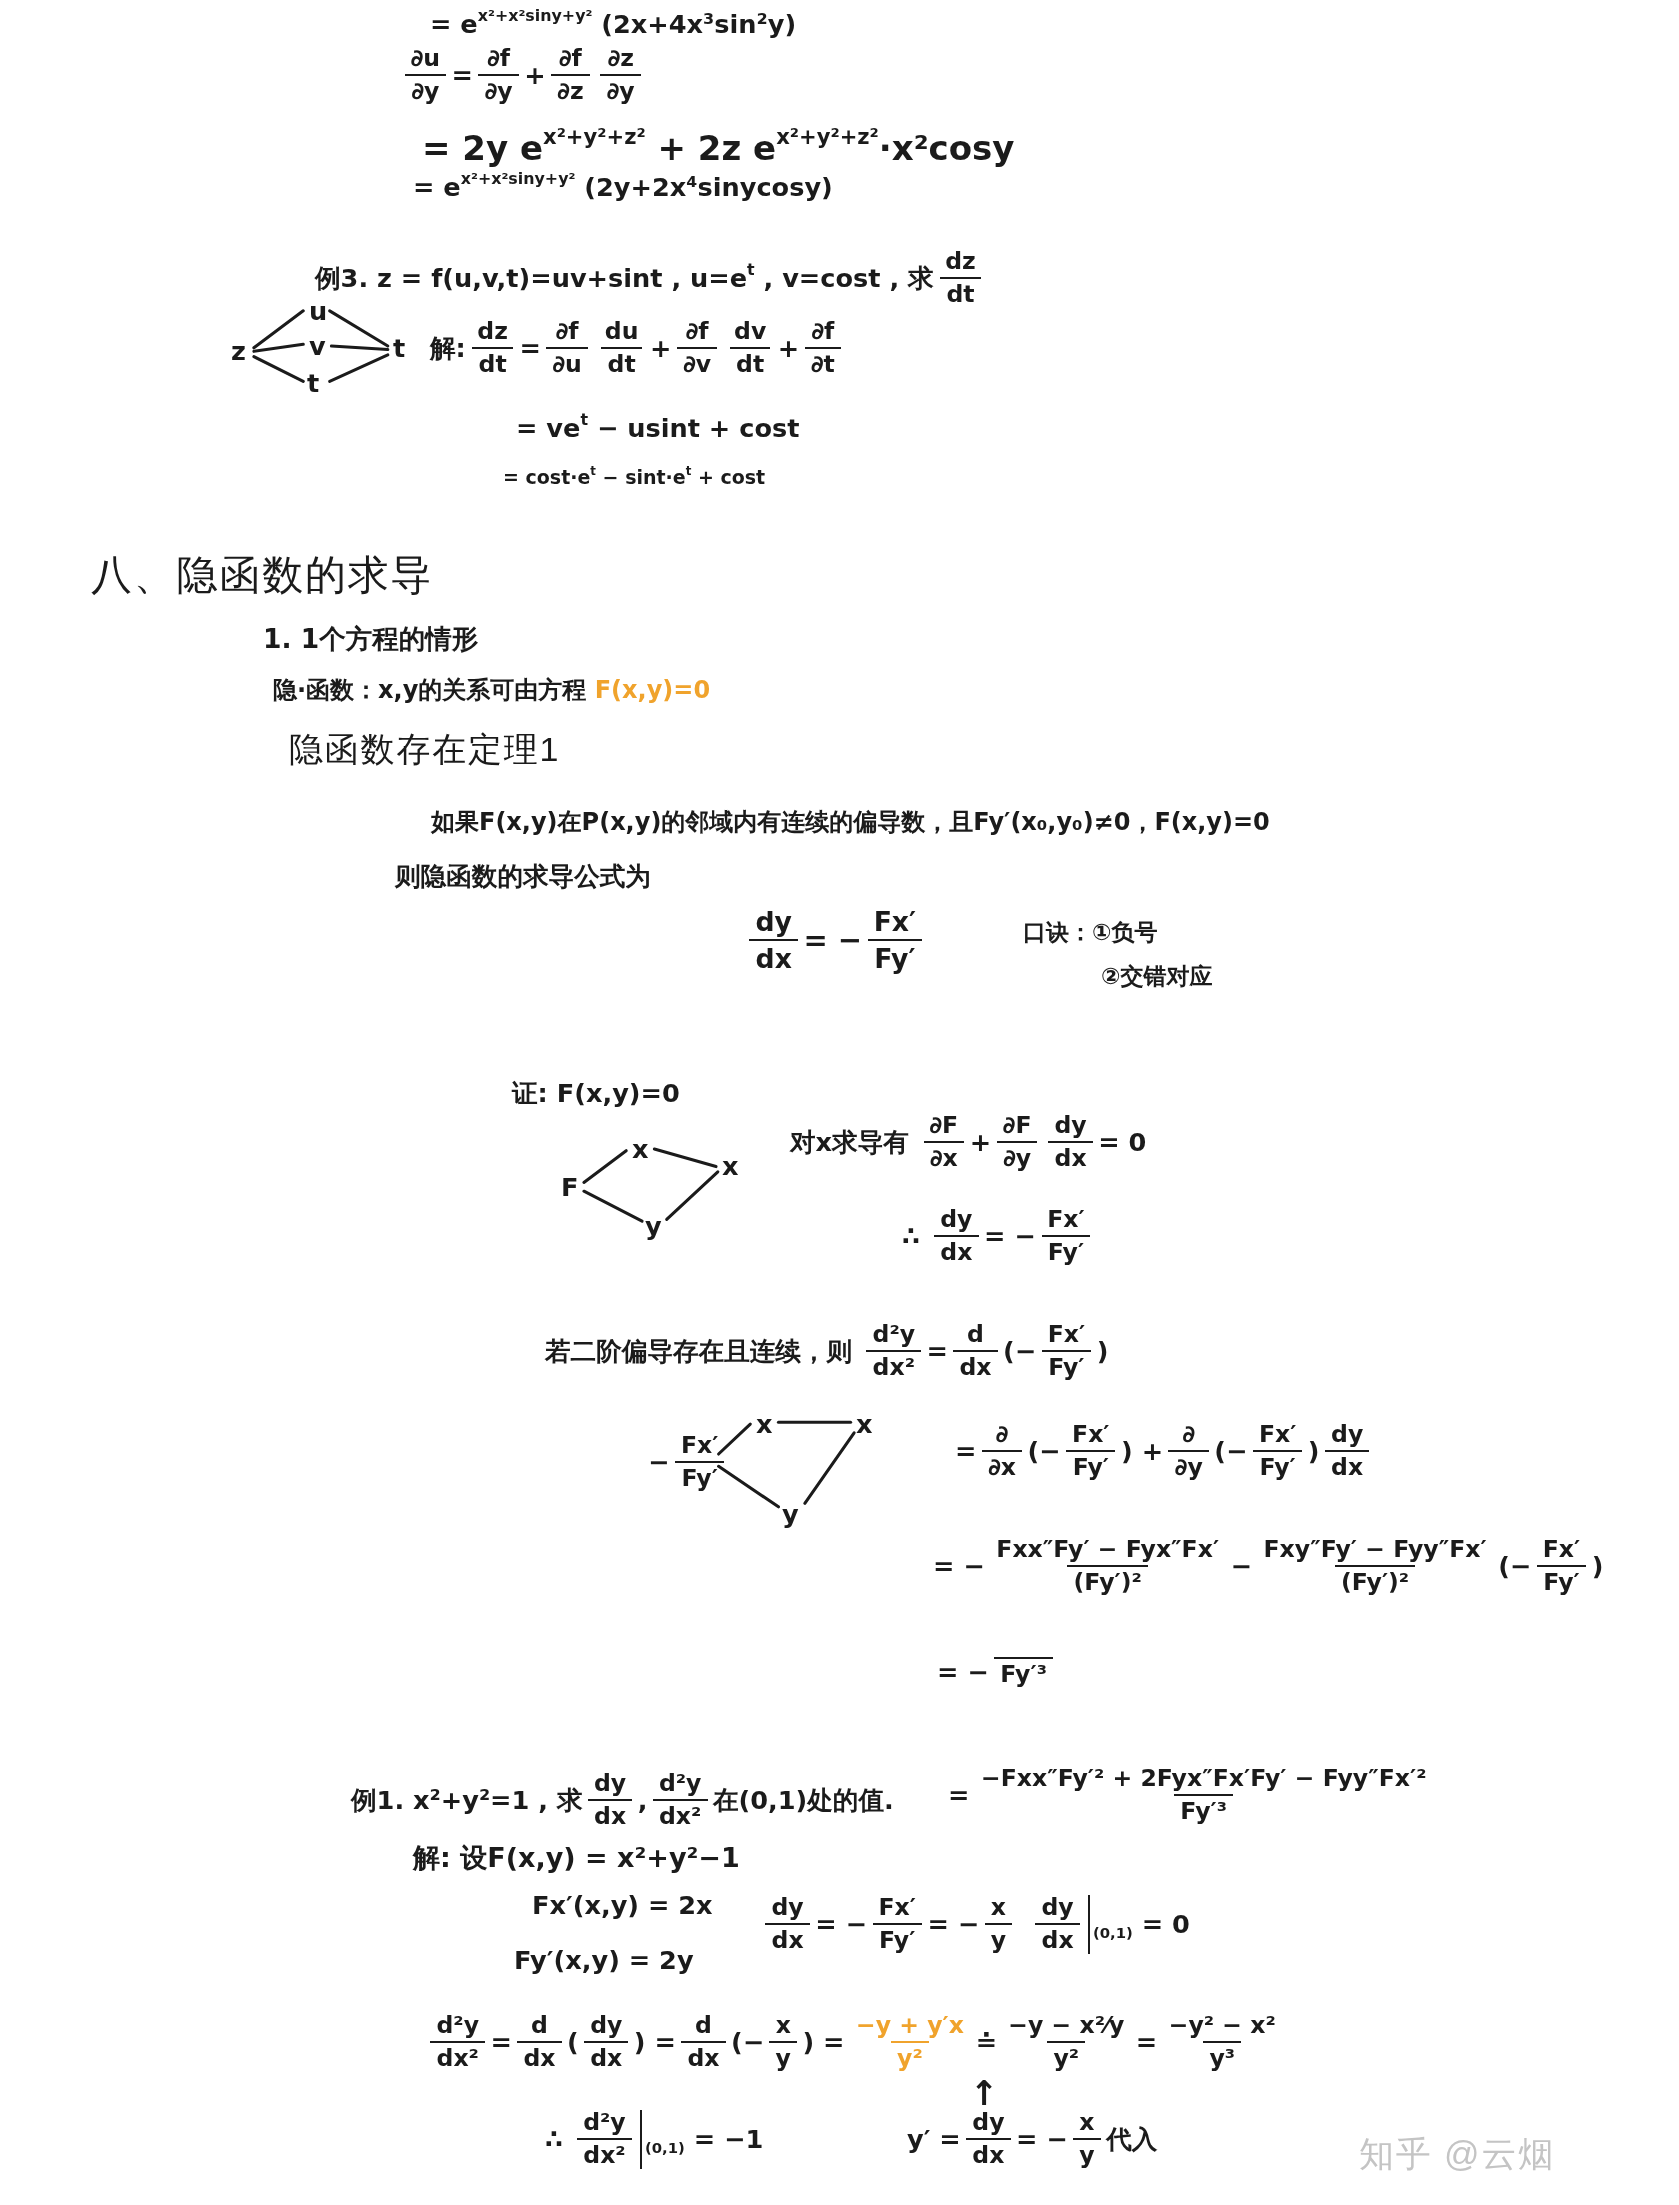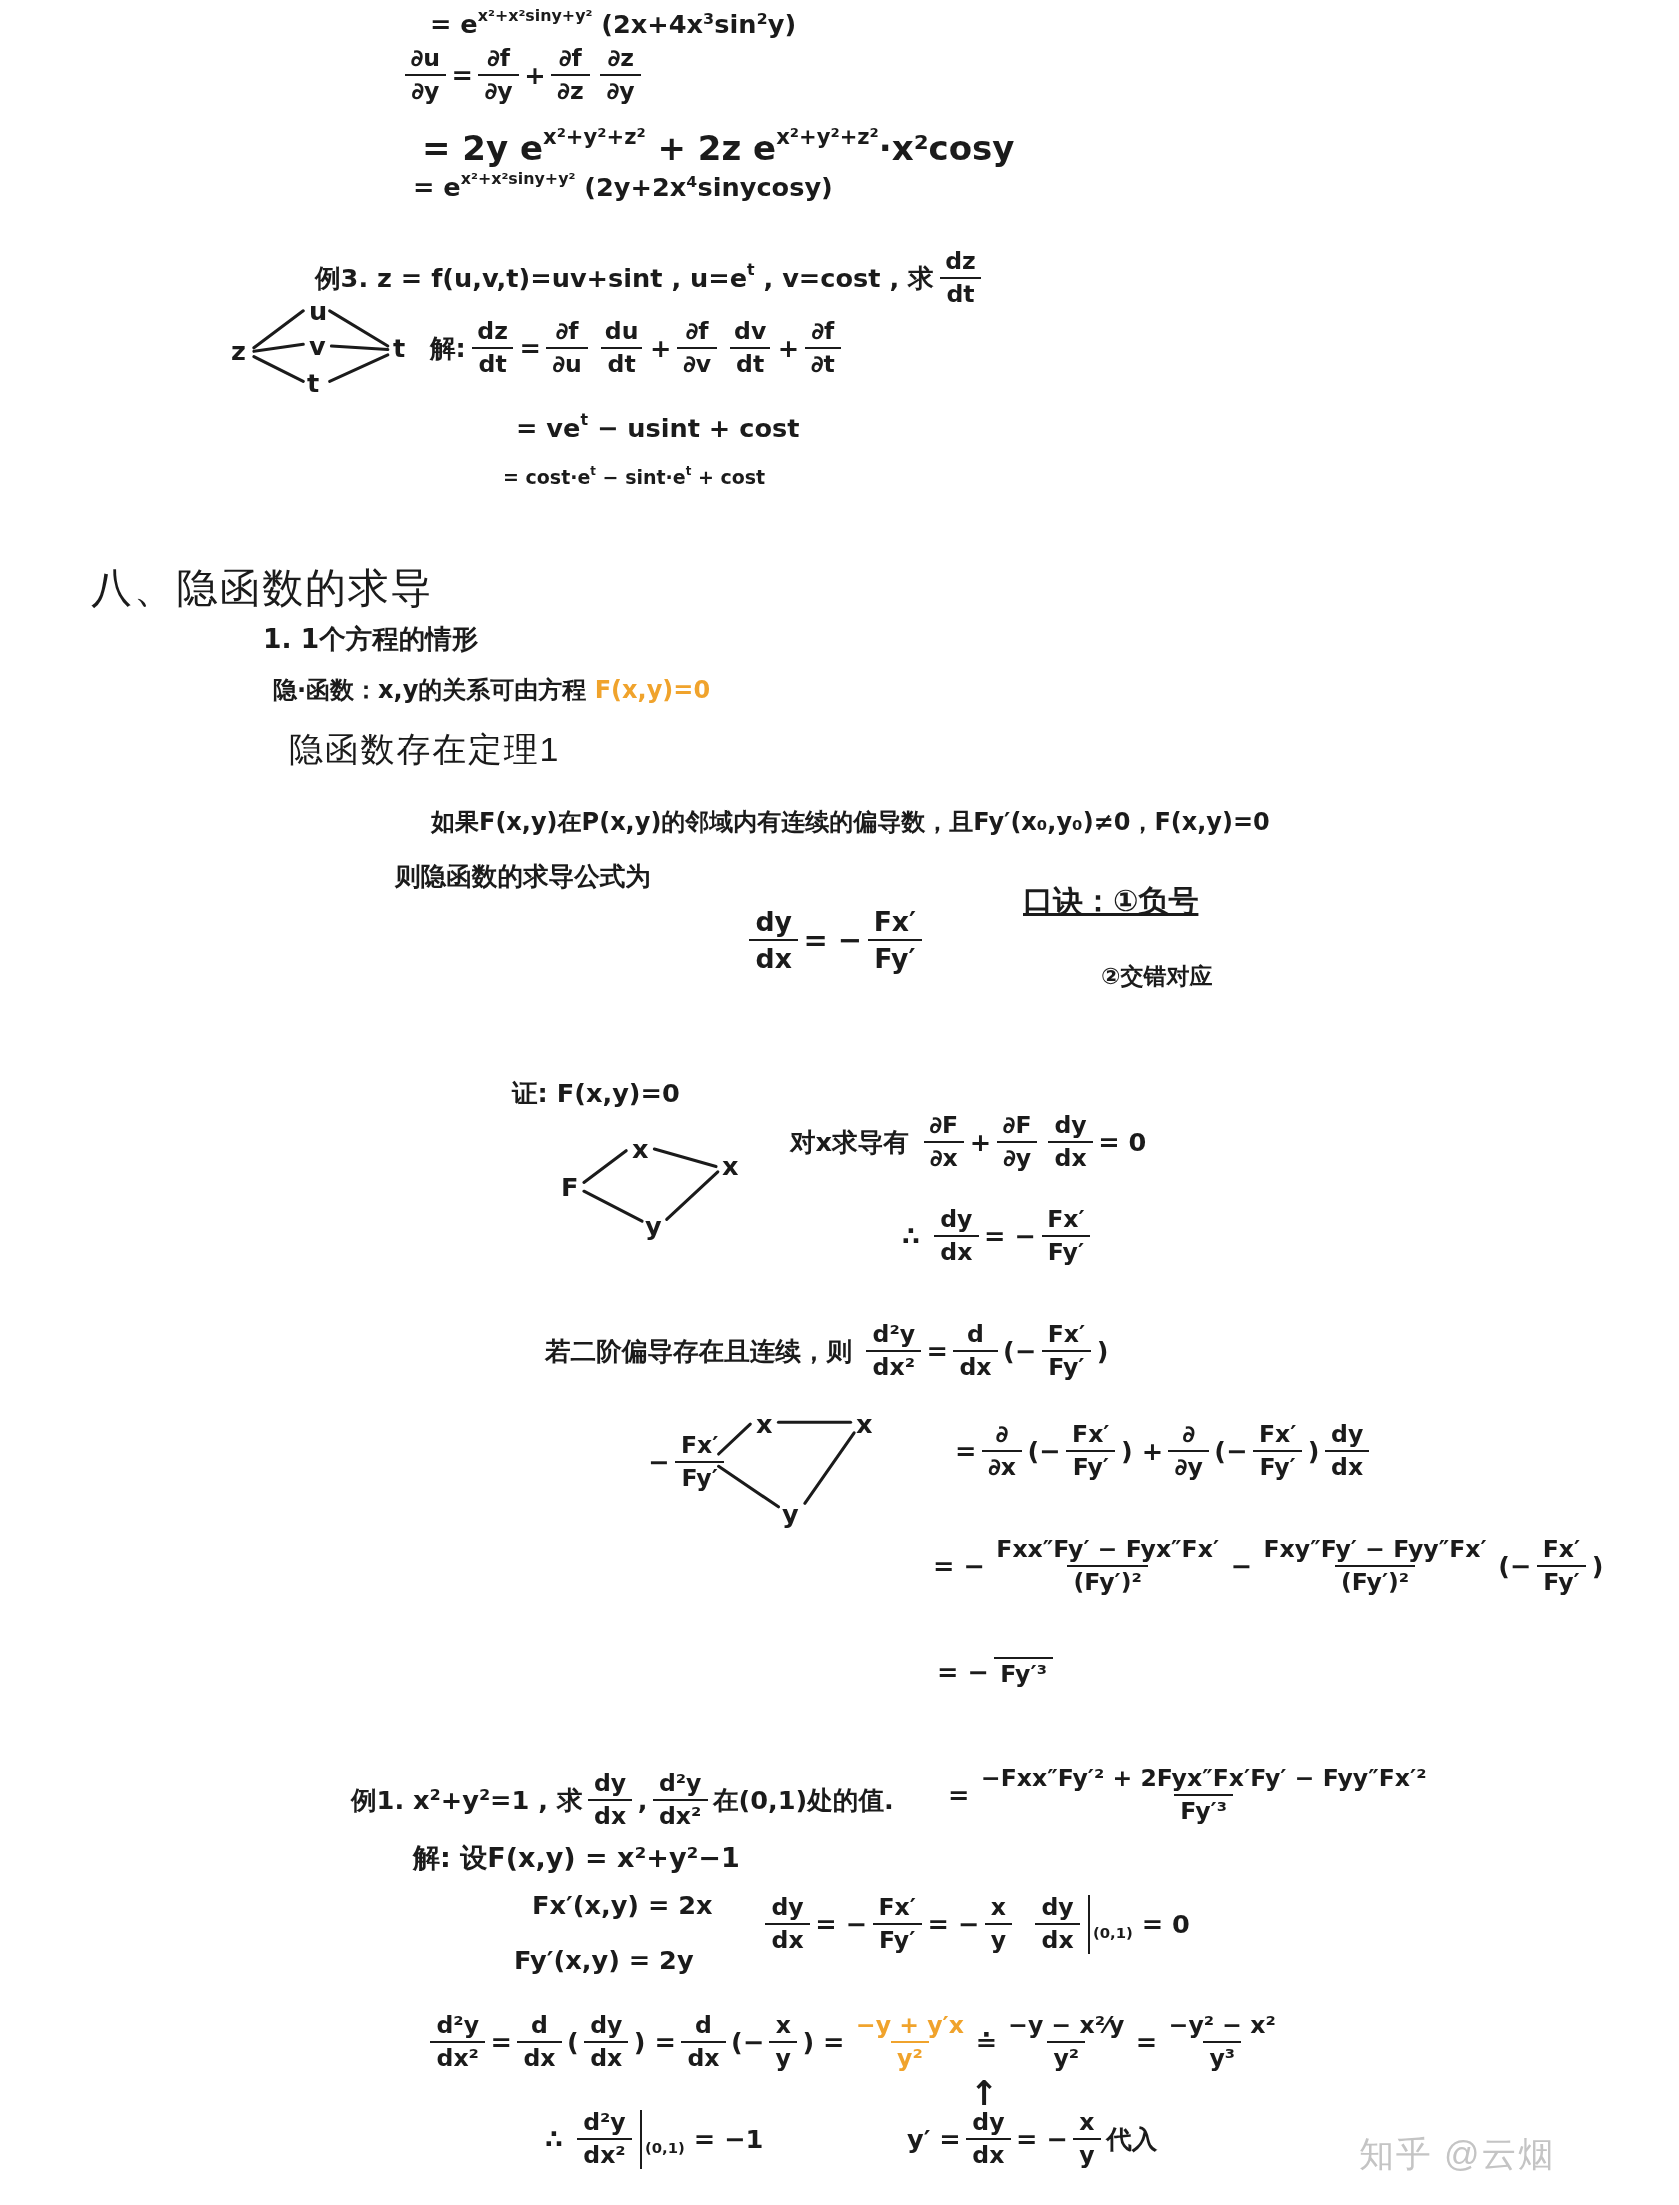--- a/index.html
+++ b/index.html
@@ -36,28 +36,28 @@
 <div class="page">
   <div id="content-layer">
       <div class="row" style="left: 430px; top: 8.8px; font-size: 25.6px;"><span class="t">= e</span><span class="sup">x²+x²siny+y²</span><span class="t"> (2x+4x³sin²y)</span></div>
       <div class="row" style="left: 399px; top: 46px; font-size: 25.6px;"><span class="frac"><span class="num">∂u</span><span class="den">∂y</span></span><span class="t">=</span><span class="frac"><span class="num">∂f</span><span class="den">∂y</span></span><span class="t">+</span><span class="frac"><span class="num">∂f</span><span class="den">∂z</span></span><span class="frac"><span class="num">∂z</span><span class="den">∂y</span></span></div>
       <div class="row" style="left: 422px; top: 128px; font-size: 34px; justify-content: flex-end;"><span class="t">= 2y e</span><span class="sup">x²+y²+z²</span><span class="t"> + 2z e</span><span class="sup">x²+y²+z²</span><span class="t">·x²cosy</span></div>
       <div class="row" style="left: 413px; top: 172px; font-size: 25.6px;"><span class="t">= e</span><span class="sup">x²+x²siny+y²</span><span class="t"> (2y+2x⁴sinycosy)</span></div>
       <div class="row" style="left: 315px; top: 249px; font-size: 25.6px;"><span class="t">例3. z = f(u,v,t)=uv+sint , u=e</span><span class="sup">t</span><span class="t"> , v=cost , 求</span><span class="frac"><span class="num">dz</span><span class="den">dt</span></span></div>
       <div class="row" style="left: 430px; top: 319px; font-size: 25.6px;"><span class="t">解:</span><span class="frac"><span class="num">dz</span><span class="den">dt</span></span><span class="t">=</span><span class="frac"><span class="num">∂f</span><span class="den">∂u</span></span><span class="frac"><span class="num">du</span><span class="den">dt</span></span><span class="t">+</span><span class="frac"><span class="num">∂f</span><span class="den">∂v</span></span><span class="frac"><span class="num">dv</span><span class="den">dt</span></span><span class="t">+</span><span class="frac"><span class="num">∂f</span><span class="den">∂t</span></span></div>
       <div class="row" style="left: 516px; top: 413px; font-size: 25.6px;"><span class="t">= ve</span><span class="sup">t</span><span class="t"> − usint + cost</span></div>
       <div class="row" style="left: 503px; top: 466px; font-size: 19px;"><span class="t">= cost·e</span><span class="sup">t</span><span class="t"> − sint·e</span><span class="sup">t</span><span class="t"> + cost</span></div>
-      <div class="row print" style="left: 91px; top: 564px; font-size: 41px;"><span class="t">八、隐函数的求导</span></div>
+      <div class="row print" style="left: 91px; top: 551px; font-size: 41px;"><span class="t">八、隐函数的求导</span></div>
       <div class="row" style="left: 263px; top: 623px; font-size: 26.5px;"><span class="t">1. 1个方程的情形</span></div>
       <div class="row" style="left: 273px; top: 676px; font-size: 24px;"><span class="t">隐·函数：x,y的关系可由方程 </span><span class="t accent">F(x,y)=0</span></div>
       <div class="row print" style="left: 289px; top: 729px; font-size: 34px;"><span class="t">隐函数存在定理1</span></div>
       <div class="row" style="left: 431px; top: 808px; font-size: 24px;"><span class="t">如果F(x,y)在P(x,y)的邻域内有连续的偏导数，且Fy′(x₀,y₀)≠0，F(x,y)=0</span></div>
       <div class="row" style="left: 395px; top: 861px; font-size: 25.6px;"><span class="t">则隐函数的求导公式为</span></div>
       <div class="row" style="left: 744px; top: 907px; font-size: 29px;"><span class="frac"><span class="num">dy</span><span class="den">dx</span></span><span class="t">= −</span><span class="frac"><span class="num">Fx′</span><span class="den">Fy′</span></span></div>
-      <div class="row" style="left: 1023px; top: 883px; font-size: 30px; text-decoration: underline;"><span class="t">口诀：①负号</span></div>
+      <div class="row" style="left: 1023px; top: 919px; font-size: 23px;"><span class="t">口诀：①负号</span></div>
       <div class="row" style="left: 1101px; top: 963px; font-size: 23px;"><span class="t">②交错对应</span></div>
       <div class="row" style="left: 512px; top: 1078px; font-size: 25.6px;"><span class="t">证: F(x,y)=0</span></div>
       <div class="row" style="left: 790px; top: 1113px; font-size: 25.6px;"><span class="t">对x求导有 </span><span class="frac"><span class="num">∂F</span><span class="den">∂x</span></span><span class="t">+</span><span class="frac"><span class="num">∂F</span><span class="den">∂y</span></span><span class="frac"><span class="num">dy</span><span class="den">dx</span></span><span class="t">= 0</span></div>
       <div class="row" style="left: 902px; top: 1207px; font-size: 25.6px;"><span class="t">∴ </span><span class="frac"><span class="num">dy</span><span class="den">dx</span></span><span class="t">= −</span><span class="frac"><span class="num">Fx′</span><span class="den">Fy′</span></span></div>
       <div class="row" style="left: 545px; top: 1322px; font-size: 25.6px;"><span class="t">若二阶偏导存在且连续，则 </span><span class="frac"><span class="num">d²y</span><span class="den">dx²</span></span><span class="t">=</span><span class="frac"><span class="num">d</span><span class="den">dx</span></span><span class="t">(−</span><span class="frac"><span class="num">Fx′</span><span class="den">Fy′</span></span><span class="t">)</span></div>
       <div class="row" style="left: 955px; top: 1422px; font-size: 25.6px;"><span class="t">=</span><span class="frac"><span class="num">∂</span><span class="den">∂x</span></span><span class="t">(−</span><span class="frac"><span class="num">Fx′</span><span class="den">Fy′</span></span><span class="t">) +</span><span class="frac"><span class="num">∂</span><span class="den">∂y</span></span><span class="t">(−</span><span class="frac"><span class="num">Fx′</span><span class="den">Fy′</span></span><span class="t">)</span><span class="frac"><span class="num">dy</span><span class="den">dx</span></span></div>
       <div class="row" style="left: 933px; top: 1537px; font-size: 25.6px;"><span class="t">= −</span><span class="frac"><span class="num">Fxx″Fy′ − Fyx″Fx′</span><span class="den">(Fy′)²</span></span><span class="t">−</span><span class="frac"><span class="num">Fxy″Fy′ − Fyy″Fx′</span><span class="den">(Fy′)²</span></span><span class="t">(−</span><span class="frac"><span class="num">Fx′</span><span class="den">Fy′</span></span><span class="t">)</span></div>
       <div class="row" style="left: 937px; top: 1657px; font-size: 25.6px;"><span class="t">= −</span><span class="frac"><span class="den">Fy′³</span></span></div>
       <div class="row" style="left: 948px; top: 1766px; font-size: 25.6px;"><span class="t">=</span><span class="frac"><span class="num">−Fxx″Fy′² + 2Fyx″Fx′Fy′ − Fyy″Fx′²</span><span class="den">Fy′³</span></span></div>
       <div class="row" style="left: 351px; top: 1771px; font-size: 25.6px;"><span class="t">例1. x²+y²=1 , 求</span><span class="frac"><span class="num">dy</span><span class="den">dx</span></span><span class="t">,</span><span class="frac"><span class="num">d²y</span><span class="den">dx²</span></span><span class="t">在(0,1)处的值.</span></div>

